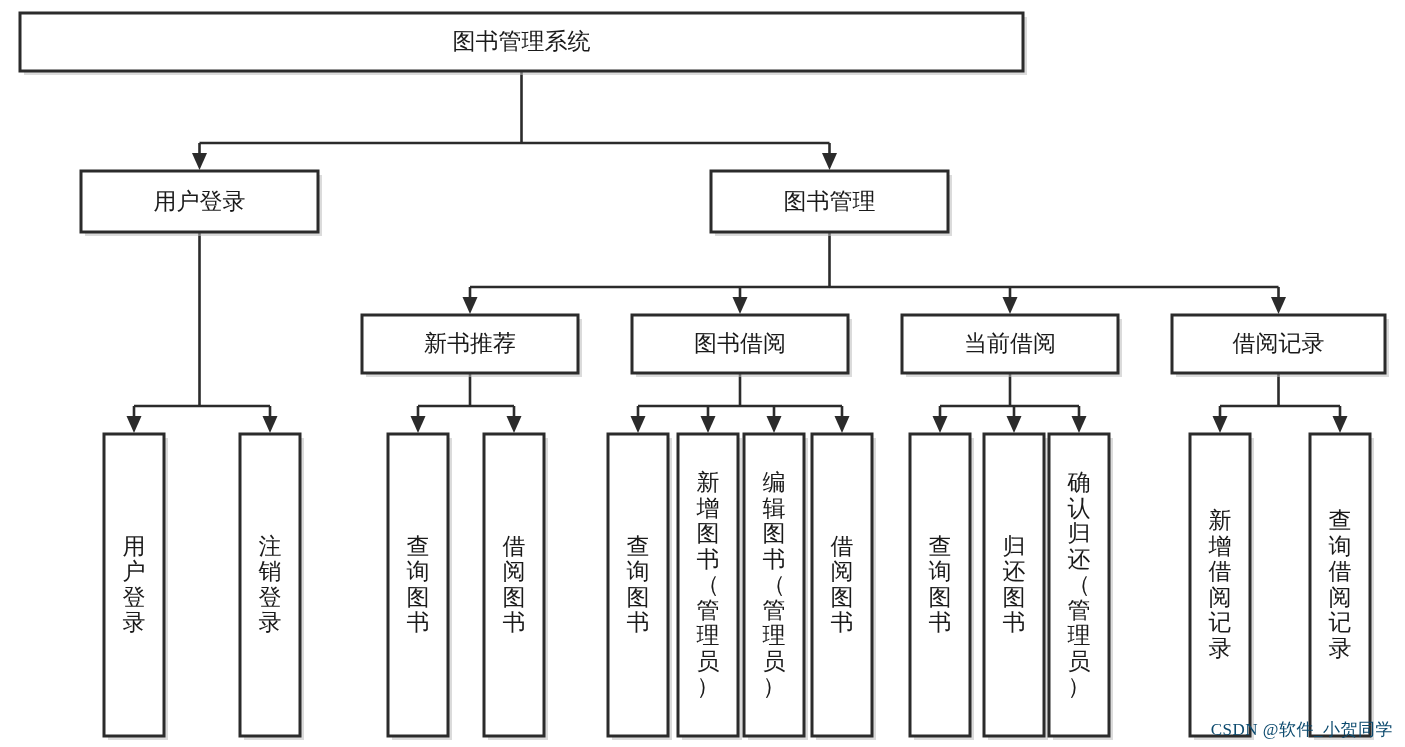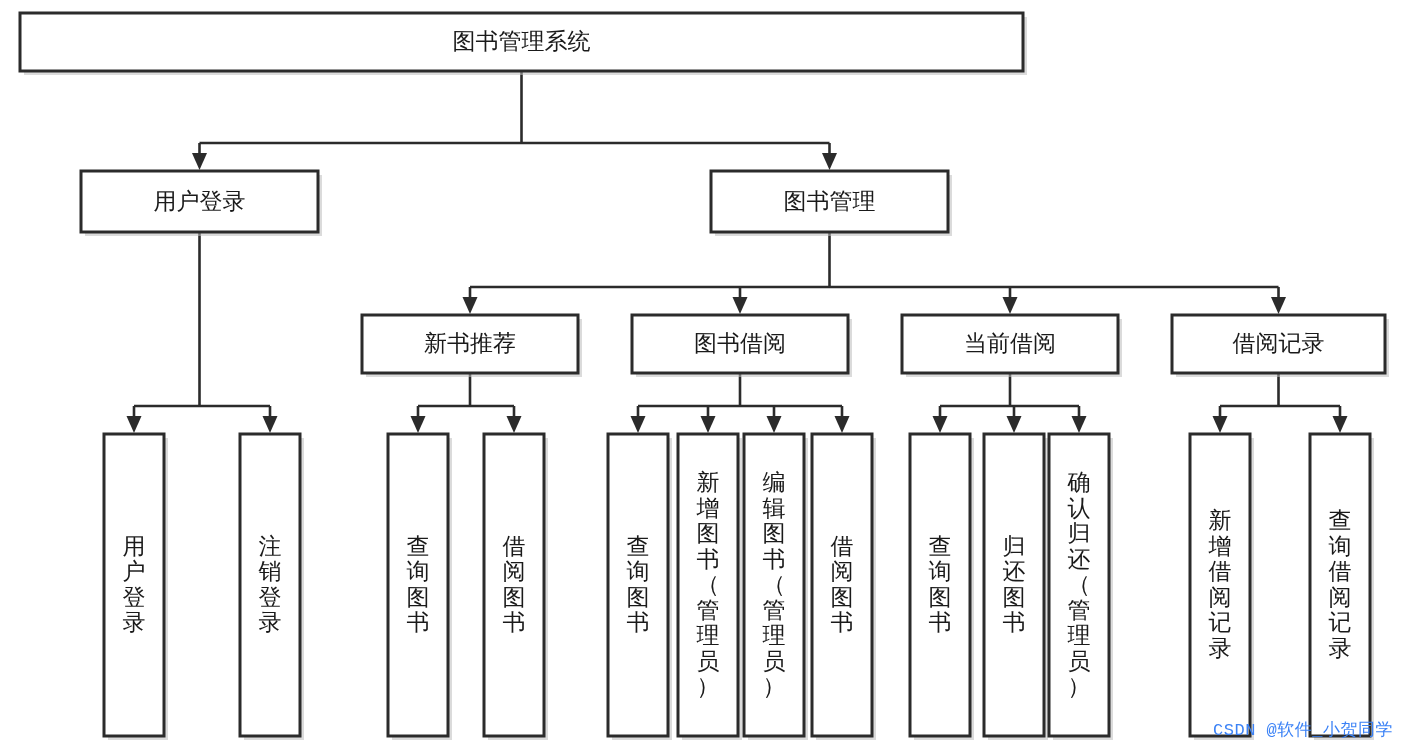--- a/index.html
+++ b/index.html
@@ -56,23 +56,23 @@
   .node-label-vert {
     fill: #1a1a1a;
     font-family: "Liberation Sans", "DejaVu Sans", sans-serif;
     font-size: 23px;
     text-anchor: middle;
   }
   .watermark {
     position: absolute;
     right: 12px;
     bottom: 6px;
-    font-family: Liberation Mono, monospace;
+    font-family: Liberation Serif, serif;
     font-size: 17px;
-    color: #3b82f6;
+    color: #0c4a6e;
     letter-spacing: 0.5px;
     white-space: nowrap;
     user-select: none;
     margin-top: 36px;
   }
 </style>
 </head>
 <body>
 
 <div id="diagram-root">

